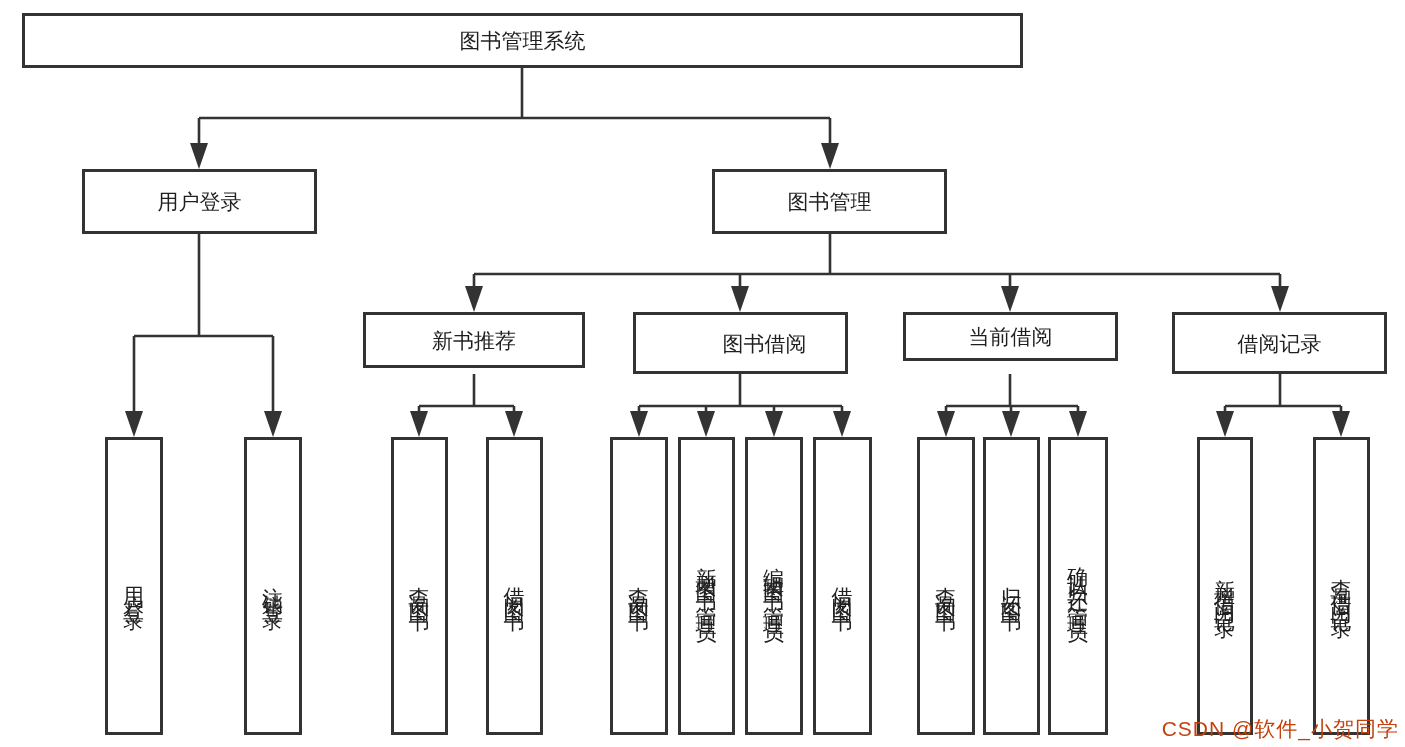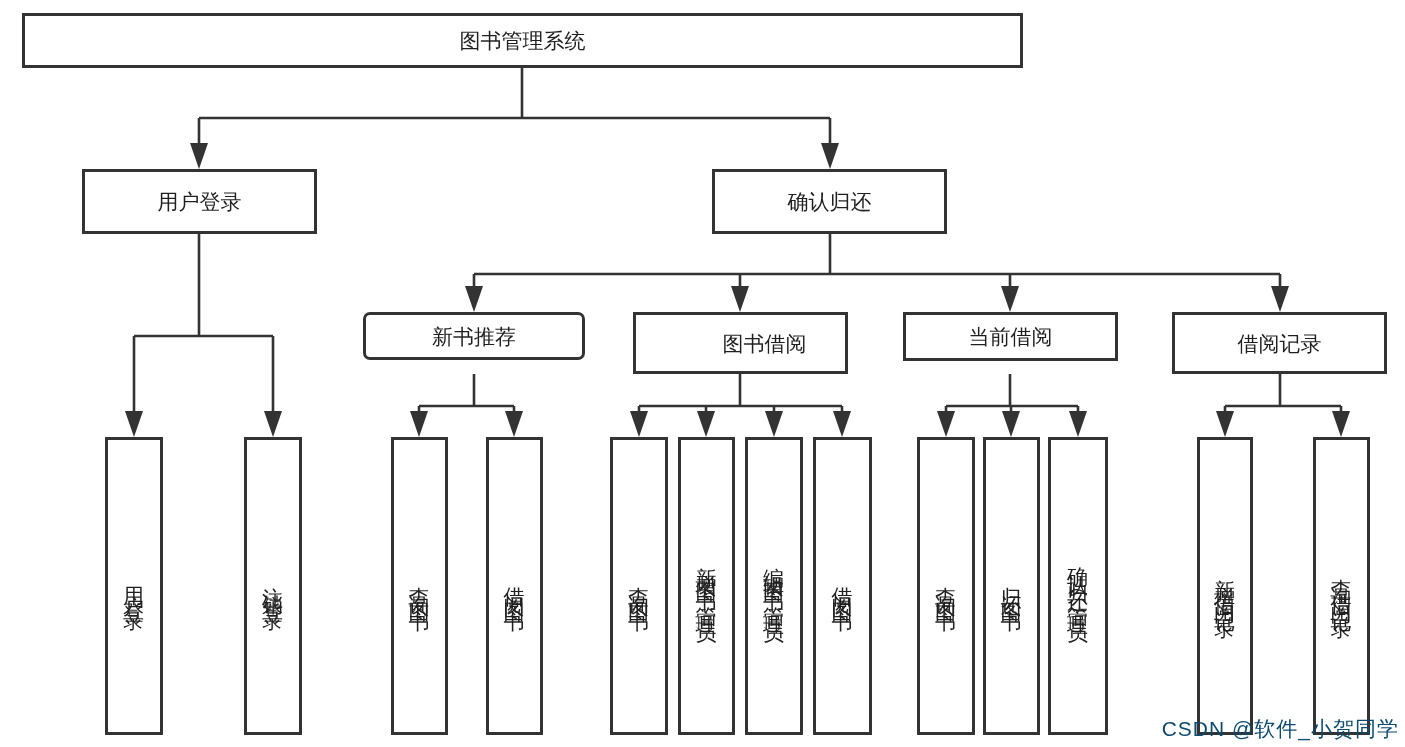--- a/index.html
+++ b/index.html
@@ -41,21 +41,21 @@
     writing-mode: vertical-rl;
     text-orientation: mixed;
     letter-spacing: 8px;
     white-space: nowrap;
   }
   .watermark {
     position: absolute;
     right: 6px;
     bottom: 4px;
     font-size: 21px;
-    color: #0c4a6e;
+    color: #c2410c;
     letter-spacing: 1px;
     z-index: 10;
   }
 </style>
 </head>
 <body>
 
 <div class="canvas">
 
   <svg class="connectors" viewBox="0 0 1405 747" xmlns="http://www.w3.org/2000/svg">
@@ -114,24 +114,24 @@
     </svg>
 
   <div class="node" style="left:22px; top:13px; width:1001px; height:55px;">
     <span>图书管理系统</span>
   </div>
 
   <div class="node" style="left:82px; top:169px; width:235px; height:65px;">
     <span>用户登录</span>
   </div>
   <div class="node" style="left:712px; top:169px; width:235px; height:65px;">
-    <span>确认归还</span>
+    <span>图书管理</span>
   </div>
 
-  <div class="node" style="left:363px; top:312px; width:222px; height:48px;border-radius:7px;">
+  <div class="node" style="left:363px; top:312px; width:222px; height:56px;">
     <span>新书推荐</span>
   </div>
   <div class="node" style="left:633px; top:312px; width:215px; height:62px;padding-left:48px;">
     <span>图书借阅</span>
   </div>
   <div class="node" style="left:903px; top:312px; width:215px; height:49px;">
     <span>当前借阅</span>
   </div>
   <div class="node" style="left:1172px; top:312px; width:215px; height:62px;">
     <span>借阅记录</span>

